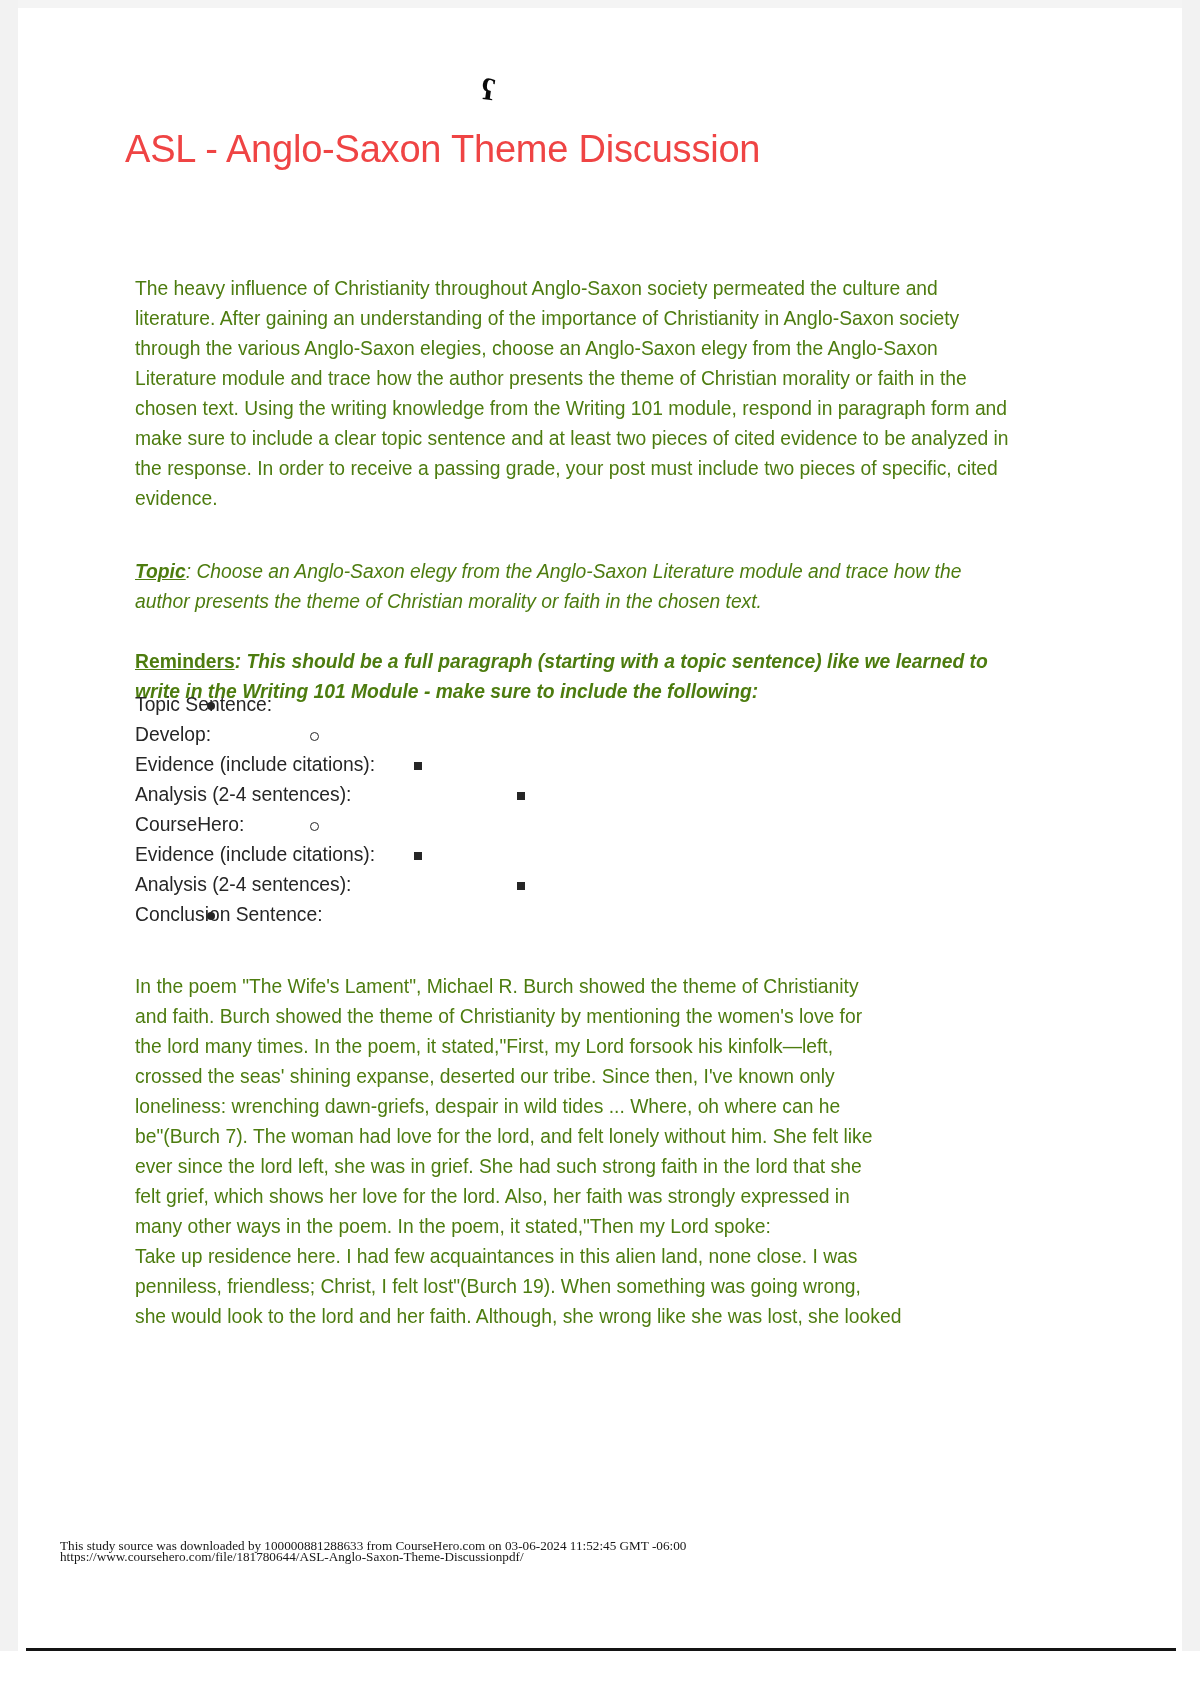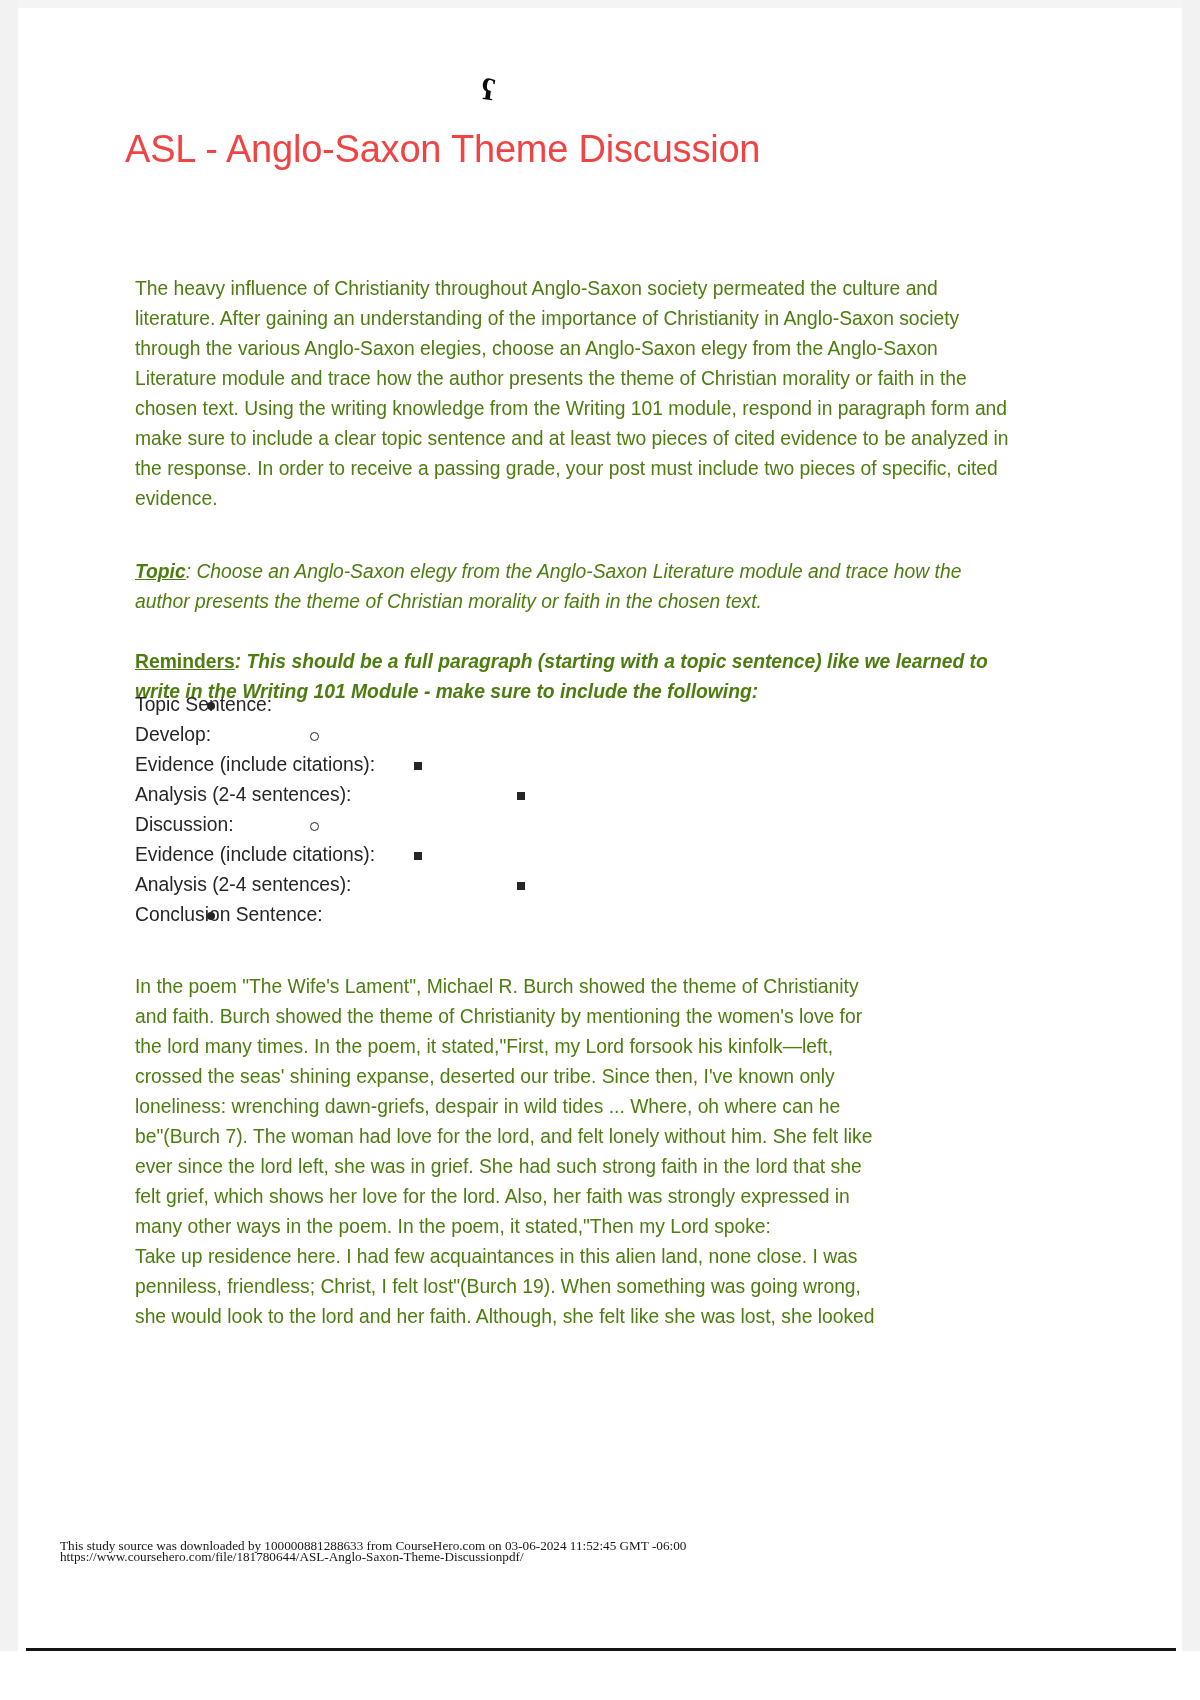--- a/index.html
+++ b/index.html
@@ -230,21 +230,21 @@
     <li class="lvl3">
       <span class="bullet"></span>
       <span>Evidence (include citations):</span>
     </li>
     <li class="lvl4">
       <span class="bullet"></span>
       <span>Analysis (2-4 sentences):</span>
     </li>
     <li class="lvl2">
       <span class="bullet"></span>
-      <span>Discussion:</span>
+      <span>CourseHero:</span>
     </li>
     <li class="lvl3">
       <span class="bullet"></span>
       <span>Evidence (include citations):</span>
     </li>
     <li class="lvl4">
       <span class="bullet"></span>
       <span>Analysis (2-4 sentences):</span>
     </li>
     <li class="lvl1 item-gap-2">
@@ -258,21 +258,21 @@
     <span class="essay-line">and faith. Burch showed the theme of Christianity by mentioning the women's love for</span>
     <span class="essay-line">the lord many times. In the poem, it stated,"First, my Lord forsook his kinfolk—left,</span>
     <span class="essay-line">crossed the seas' shining expanse, deserted our tribe. Since then, I've known only</span>
     <span class="essay-line">loneliness: wrenching dawn-griefs, despair in wild tides ... Where, oh where can he</span>
     <span class="essay-line">be"(Burch 7). The woman had love for the lord, and felt lonely without him. She felt like</span>
     <span class="essay-line">ever since the lord left, she was in grief. She had such strong faith in the lord that she</span>
     <span class="essay-line">felt grief, which shows her love for the lord. Also, her faith was strongly expressed in</span>
     <span class="essay-line">many other ways in the poem. In the poem, it stated,"Then my Lord spoke:</span>
     <span class="essay-line">Take up residence here. I had few acquaintances in this alien land, none close. I was</span>
     <span class="essay-line">penniless, friendless; Christ, I felt lost"(Burch 19). When something was going wrong,</span>
-    <span class="essay-line">she would look to the lord and her faith. Although, she felt like she was lost, she looked</span>
+    <span class="essay-line">she would look to the lord and her faith. Although, she wrong like she was lost, she looked</span>
   </div>
 
   <div class="footer-note footer-download">This study source was downloaded by 100000881288633 from CourseHero.com on 03-06-2024 11:52:45 GMT -06:00</div>
 
   <div class="footer-note footer-url">https://www.coursehero.com/file/181780644/ASL-Anglo-Saxon-Theme-Discussionpdf/</div>
 
   <div class="bottom-rule"></div>
   <div class="bottom-strip"></div>
 
 </div>

